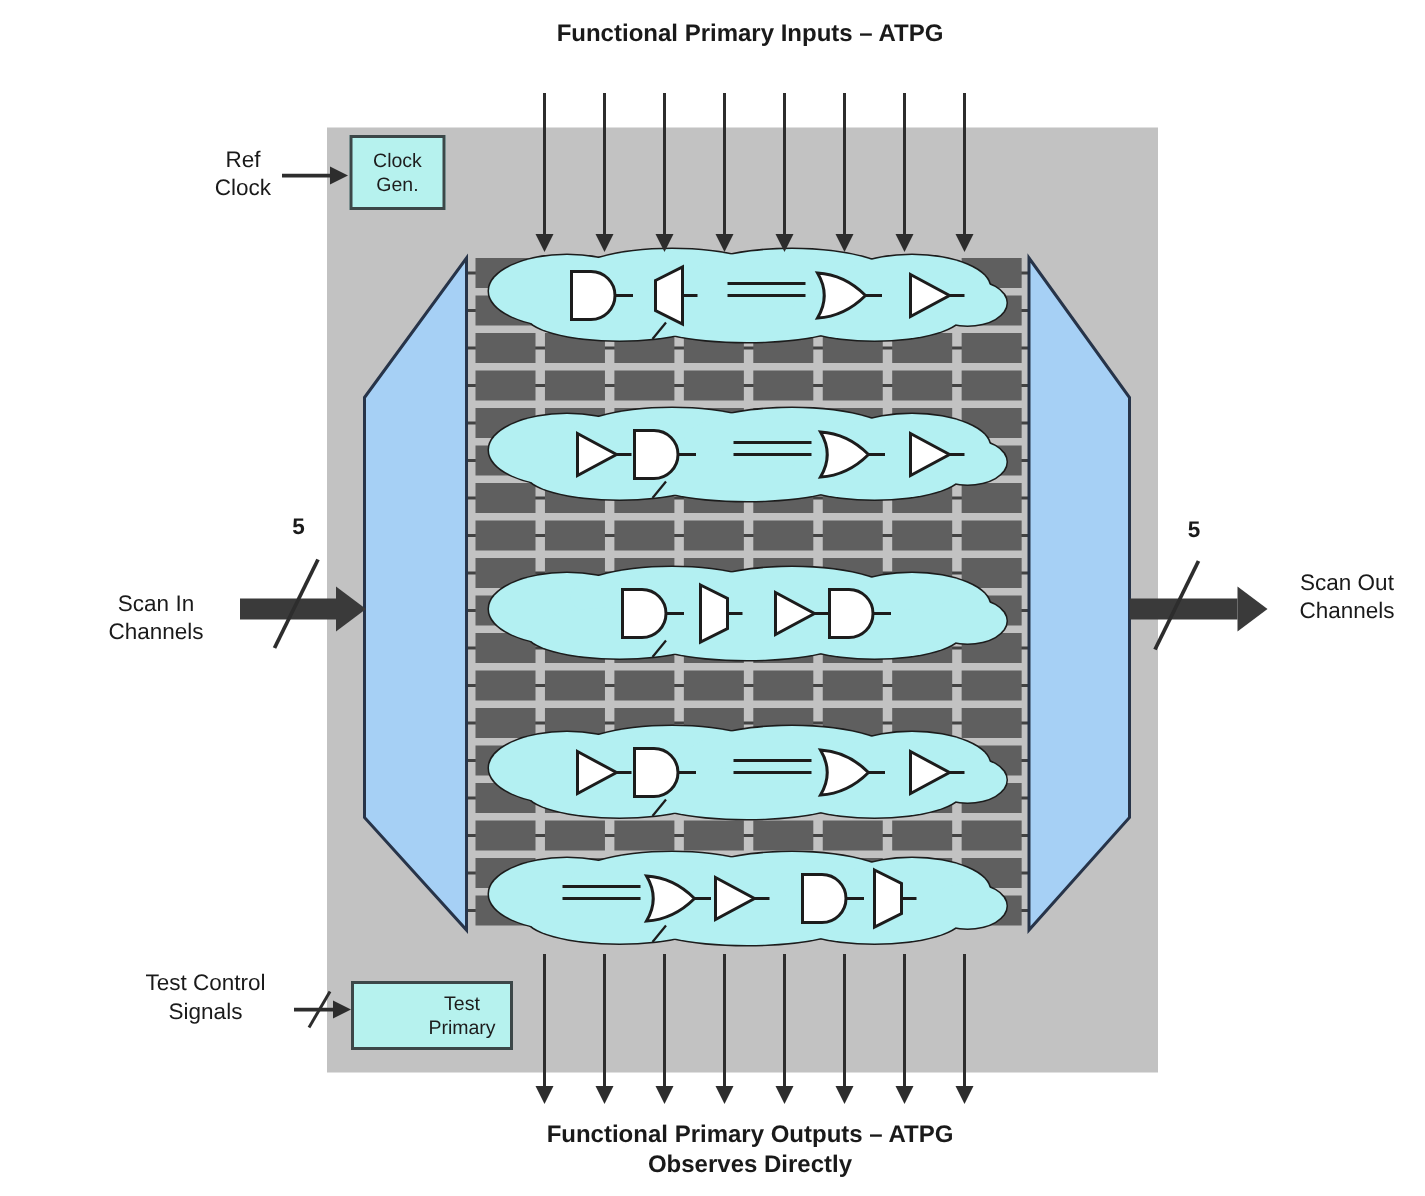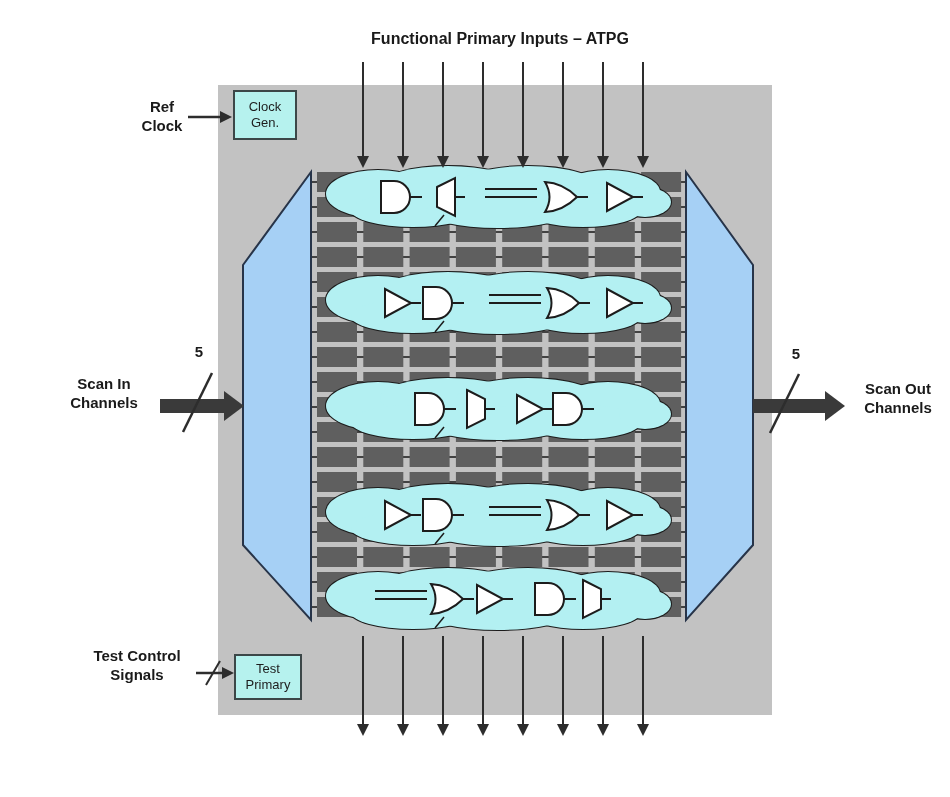--- a/index.html
+++ b/index.html
@@ -5,36 +5,36 @@
   html,body{margin:0;padding:0;background:#fff;}
   .stage{
     position:relative;width:950px;height:797px;background:#ffffff;overflow:hidden;
     font-family:"Liberation Sans","DejaVu Sans",sans-serif;color:#1a1a1a;
   }
   .chip{position:absolute;left:218px;top:85px;width:554px;height:630px;background:#c2c2c2;}
   svg.overlay{position:absolute;left:0;top:0;width:950px;height:797px;}
   .caption{position:absolute;left:230px;width:540px;text-align:center;
     font-weight:bold;font-size:16px;line-height:20px;}
   .caption span{display:block;}
-  .cap-top{top:13px;margin-top:16px;}
+  .cap-top{top:13px;}
   .cap-bottom{top:747px;}
-  .lbl{position:absolute;font-weight:bold;font-size:15px;line-height:19px;text-align:center;}
+  .lbl{position:absolute;font-weight:normal;font-size:15px;line-height:19px;text-align:center;}
   .lbl span{display:block;}
   .lbl-refclock{left:112px;top:97px;width:100px;}
-  .lbl-scanin{left:44px;top:374px;width:120px;}
+  .lbl-scanin{left:44px;top:393px;width:120px;}
   .lbl-scanout{left:838px;top:379px;width:120px;}
   .lbl-testctl{left:67px;top:646px;width:140px;}
   .buswidth{position:absolute;width:30px;text-align:center;font-weight:bold;font-size:15px;}
   .bw-in{left:184px;top:343px;}
   .bw-out{left:781px;top:345px;}
   .block{position:absolute;background:#b6f2ee;border:2px solid #3c4748;
     display:flex;flex-direction:column;align-items:center;justify-content:center;
     font-size:13px;line-height:16px;color:#1d1d1d;text-align:center;}
   .blk-clockgen{left:233px;top:90px;width:60px;height:46px;}
-  .blk-testctl{left:234px;top:654px;width:64px;height:42px;}
+  .blk-testctl{left:234px;top:654px;width:64px;height:42px;padding-left:40px;}
 </style>
 </head>
 <body>
 
 <div class="stage">
 
   <div class="chip"></div>
 
   <svg class="overlay" id="gfx" viewBox="0 0 950 797" xmlns="http://www.w3.org/2000/svg">
       <g>
@@ -510,20 +510,24 @@
         <rect x="753" y="399" width="72" height="14" fill="#3a3a3a"></rect>
         <polygon points="825,391 825,421 845,406" fill="#3a3a3a"></polygon>
         <line x1="770" y1="433" x2="799" y2="374" stroke="#2d2d2d" stroke-width="2.5"></line>
       </g>
     </svg>
 
   <div class="caption cap-top">
     <span>Functional Primary Inputs – ATPG</span>
   </div>
 
+  <div class="caption cap-bottom">
+    <span>Functional Primary Outputs – ATPG</span>
+    <span>Observes Directly</span>
+  </div>
 
   <div class="lbl lbl-refclock">
     <span>Ref</span>
     <span>Clock</span>
   </div>
 
   <div class="lbl lbl-scanin">
     <span>Scan In</span>
     <span>Channels</span>
   </div>

